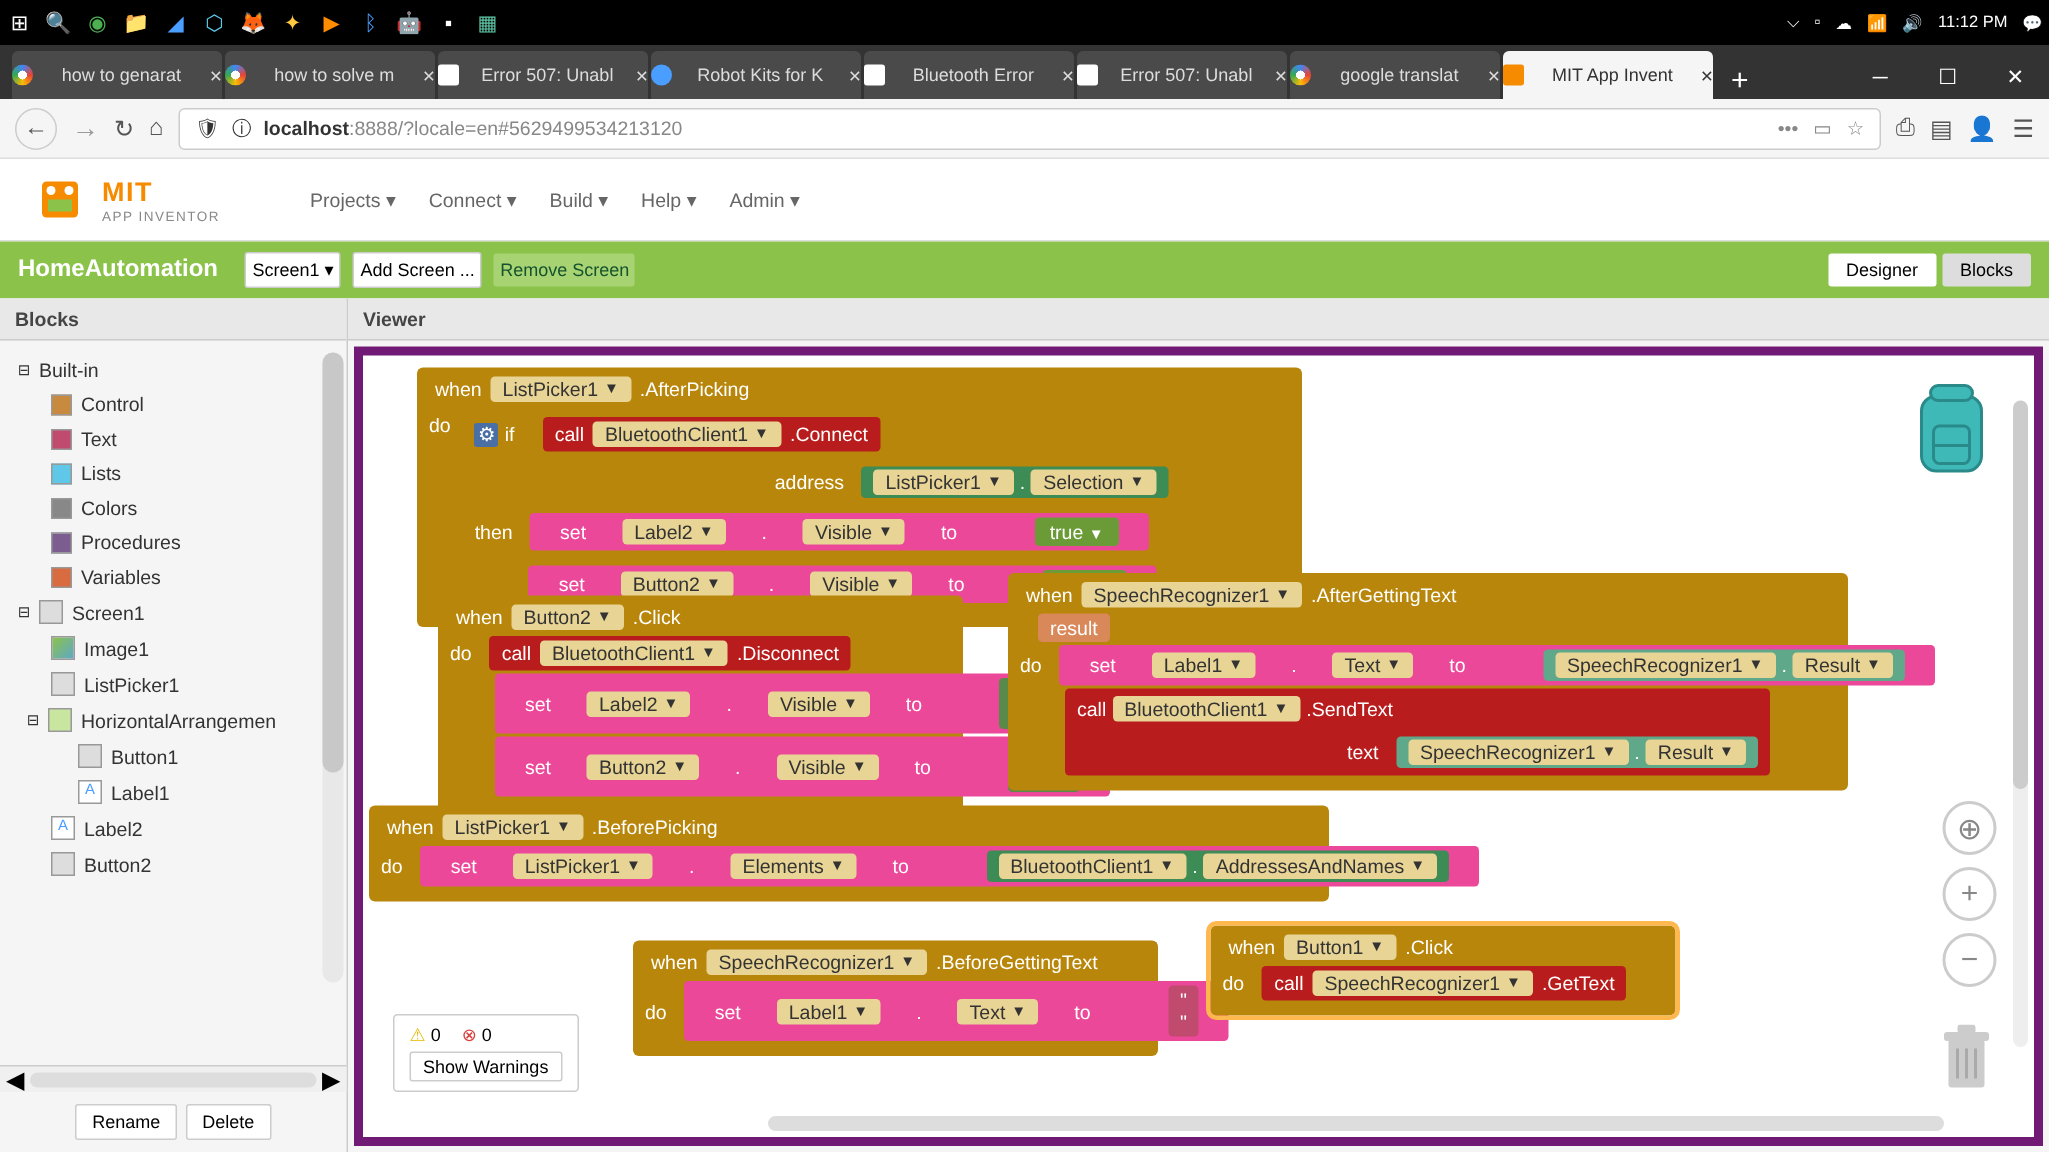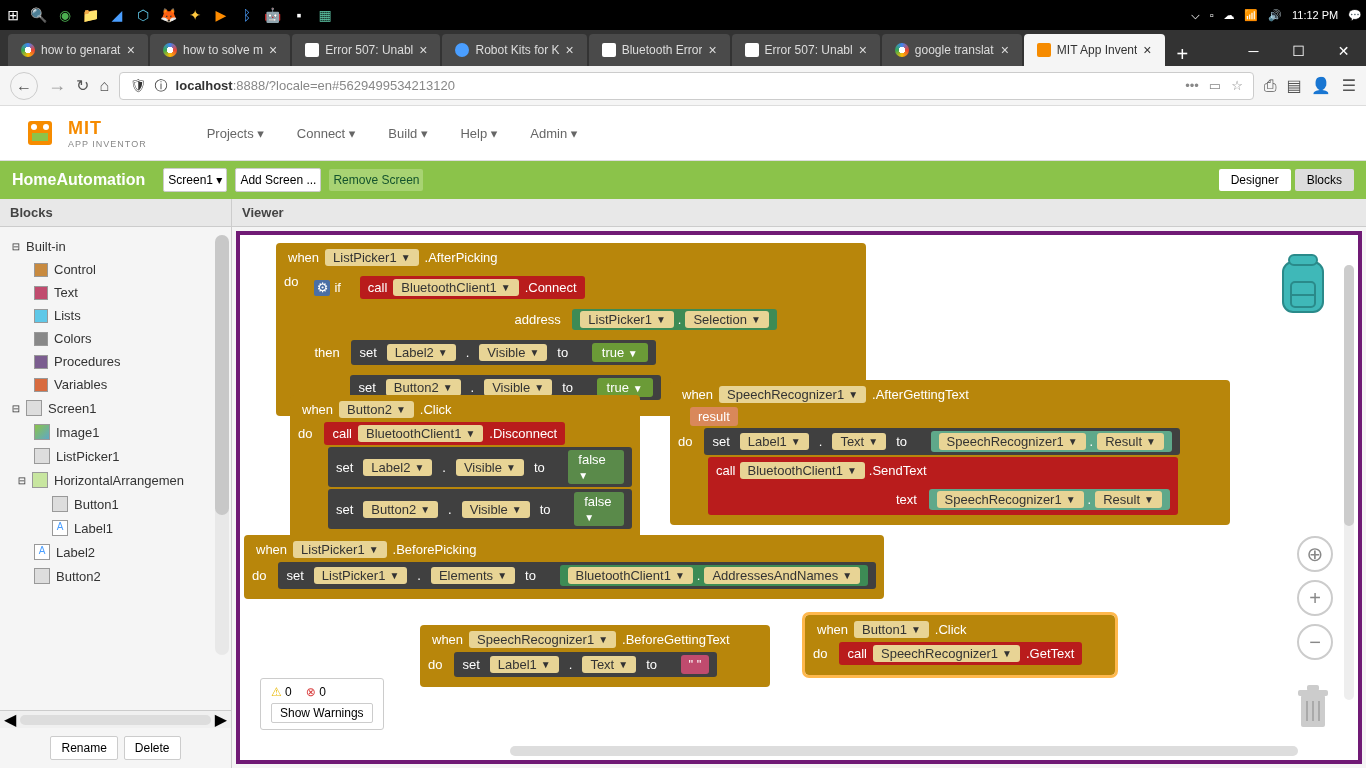--- a/index.html
+++ b/index.html
@@ -6,21 +6,21 @@
 body { background: #fff; overflow: hidden; width: 1366px; height: 768px; }
 
 
 .taskbar { height: 30px; background: #000; display: flex; align-items: center; justify-content: space-between; padding: 0 4px; }
 .taskbar-left { display: flex; gap: 8px; align-items: center; }
 .taskbar-icon { width: 18px; height: 18px; display: flex; align-items: center; justify-content: center; color: #fff; font-size: 14px; }
 .taskbar-right { display: flex; gap: 10px; align-items: center; color: #fff; font-size: 11px; }
 
 
 .browser-tabs { height: 36px; background: #333; display: flex; align-items: flex-end; padding-left: 8px; }
-.tab { height: 32px; background: #4a4a4a; border-radius: 4px 4px 0 0; display: flex; align-items: center; padding: 0 13px; margin-right: 2px; color: #ddd; font-size: 12px; min-width: 140px; max-width: 150px; gap: 6px; cursor: pointer; }
+.tab { height: 32px; background: #4a4a4a; border-radius: 4px 4px 0 0; display: flex; align-items: center; padding: 0 0; margin-right: 2px; color: #ddd; font-size: 12px; min-width: 140px; max-width: 150px; gap: 6px; cursor: pointer; text-align: center; }
 .tab.active { background: #f5f5f5; color: #333; }
 .tab-icon { width: 14px; height: 14px; flex-shrink: 0; }
 .tab-title { flex: 1; overflow: hidden; white-space: nowrap; text-overflow: ellipsis; }
 .tab-close { font-size: 14px; cursor: pointer; }
 .tab-add { color: #fff; font-size: 20px; padding: 0 10px; cursor: pointer; }
 .window-controls { margin-left: auto; display: flex; }
 .win-btn { width: 45px; height: 30px; display: flex; align-items: center; justify-content: center; color: #fff; font-size: 14px; cursor: pointer; }
 
 
 .url-bar { height: 40px; background: #f5f5f5; display: flex; align-items: center; padding: 0 10px; gap: 10px; border-bottom: 1px solid #ddd; }
@@ -28,21 +28,21 @@
 .url-input { flex: 1; height: 28px; border: 1px solid #ccc; border-radius: 4px; padding: 0 10px; display: flex; align-items: center; gap: 8px; font-size: 13px; color: #333; background: #fff; }
 .url-icons { display: flex; gap: 10px; align-items: center; color: #555; }
 
 
 .app-header { height: 55px; background: #fff; display: flex; align-items: center; padding: 0 20px; border-bottom: 1px solid #ddd; }
 .logo { display: flex; align-items: center; gap: 8px; margin-right: 60px; }
 .logo-icon { width: 40px; height: 40px; }
 .logo-text { display: flex; flex-direction: column; }
 .logo-mit { color: #f68b00; font-weight: bold; font-size: 18px; letter-spacing: 1px; }
 .logo-sub { color: #888; font-size: 9px; letter-spacing: 1px; }
-.menu { display: flex; gap: 33px; }
+.menu { display: flex; gap: 22px; }
 .menu-item { color: #666; font-size: 13px; cursor: pointer; }
 .menu-right { margin-left: auto; display: flex; gap: 25px; }
 .menu-link { color: #666; font-size: 13px; cursor: pointer; }
 
 
 .green-bar { height: 38px; background: #8bc34a; display: flex; align-items: center; padding: 0 12px; gap: 8px; }
 .project-name { color: #fff; font-size: 16px; font-weight: bold; margin-right: 10px; }
 .screen-btn { background: #fff; border: 1px solid #ccc; padding: 4px 4px; font-size: 12px; cursor: pointer; border-radius: 2px; }
 .screen-btn.remove { background: #a8d373; color: #14532d; border: none; }
 .toggle-btns { margin-left: auto; display: flex; gap: 4px; }
@@ -64,30 +64,30 @@
 .comp-icon { width: 16px; height: 16px; margin-right: 6px; background: #ddd; border: 1px solid #999; }
 .hscroll { height: 18px; background: #f0f0f0; display: flex; align-items: center; justify-content: space-between; padding: 0 4px; border-top: 1px solid #ccc; }
 .panel-buttons { padding: 8px; display: flex; gap: 6px; justify-content: center; }
 .panel-btn { padding: 4px 10px; font-size: 12px; border: 1px solid #ccc; background: #fff; cursor: pointer; border-radius: 2px; }
 .tree-scrollbar { position: absolute; right: 2px; top: 8px; width: 14px; height: 420px; background: #e8e8e8; border-radius: 7px; }
 .tree-scrollbar-thumb { width: 100%; height: 280px; background: #c8c8c8; border-radius: 7px; }
 
 
 .viewer { flex: 1; display: flex; flex-direction: column; background: #f5f5f5; position: relative; }
 .viewer-header { background: #e8e8e8; padding: 6px 10px; font-size: 13px; font-weight: bold; color: #444; border-bottom: 1px solid #ccc; }
-.canvas { flex: 1; background: #fff; margin: 4px; border: 4px solid #701a75; position: relative; overflow: hidden; }
+.canvas { flex: 1; background: #fff; margin: 4px; border: 6px solid #701a75; position: relative; overflow: hidden; }
 
 
 .block { position: absolute; font-size: 13px; color: #fff; }
 .block-event { background: #b8860b; border-radius: 4px; padding: 4px 8px 8px 8px; }
 .block-header { display: flex; align-items: center; gap: 6px; padding: 2px 4px; }
 .block-pill { background: #e8d495; color: #333; padding: 1px 8px; border-radius: 3px; display: inline-flex; align-items: center; gap: 4px; }
 .block-if { background: #b8860b; padding: 4px 8px; display: inline-flex; align-items: center; gap: 6px; }
 .block-call { background: #b91c1c; padding: 3px 8px; border-radius: 3px; display: inline-flex; align-items: center; gap: 6px; }
-.block-set { background: #404040; padding: 3px 8px; border-radius: 3px; display: inline-flex; align-items: center; gap: 10px; }
+.block-set { background: #ec4899; padding: 3px 20px; border-radius: 3px; display: inline-flex; align-items: center; gap: 24px; }
 .block-get { background: #3d8b55; padding: 2px 8px; border-radius: 3px; display: inline-flex; align-items: center; gap: 4px; }
 .block-true { background: #6b9b37; padding: 2px 10px; border-radius: 3px; }
 .block-val { background: #5a8a4a; padding: 2px 10px; border-radius: 3px; }
 .block-str { background: #c04b6e; padding: 2px 8px; border-radius: 3px; }
 .block-getv { background: #5fa88a; padding: 2px 8px; border-radius: 3px; display: inline-flex; align-items: center; gap: 4px; }
 .dd { font-size: 10px; }
 .gear { width: 16px; height: 16px; background: #4a6fa5; border-radius: 2px; display: inline-flex; align-items: center; justify-content: center; }
 .row { display: flex; align-items: center; gap: 4px; margin: 2px 0; flex-wrap: nowrap; }
 
 

